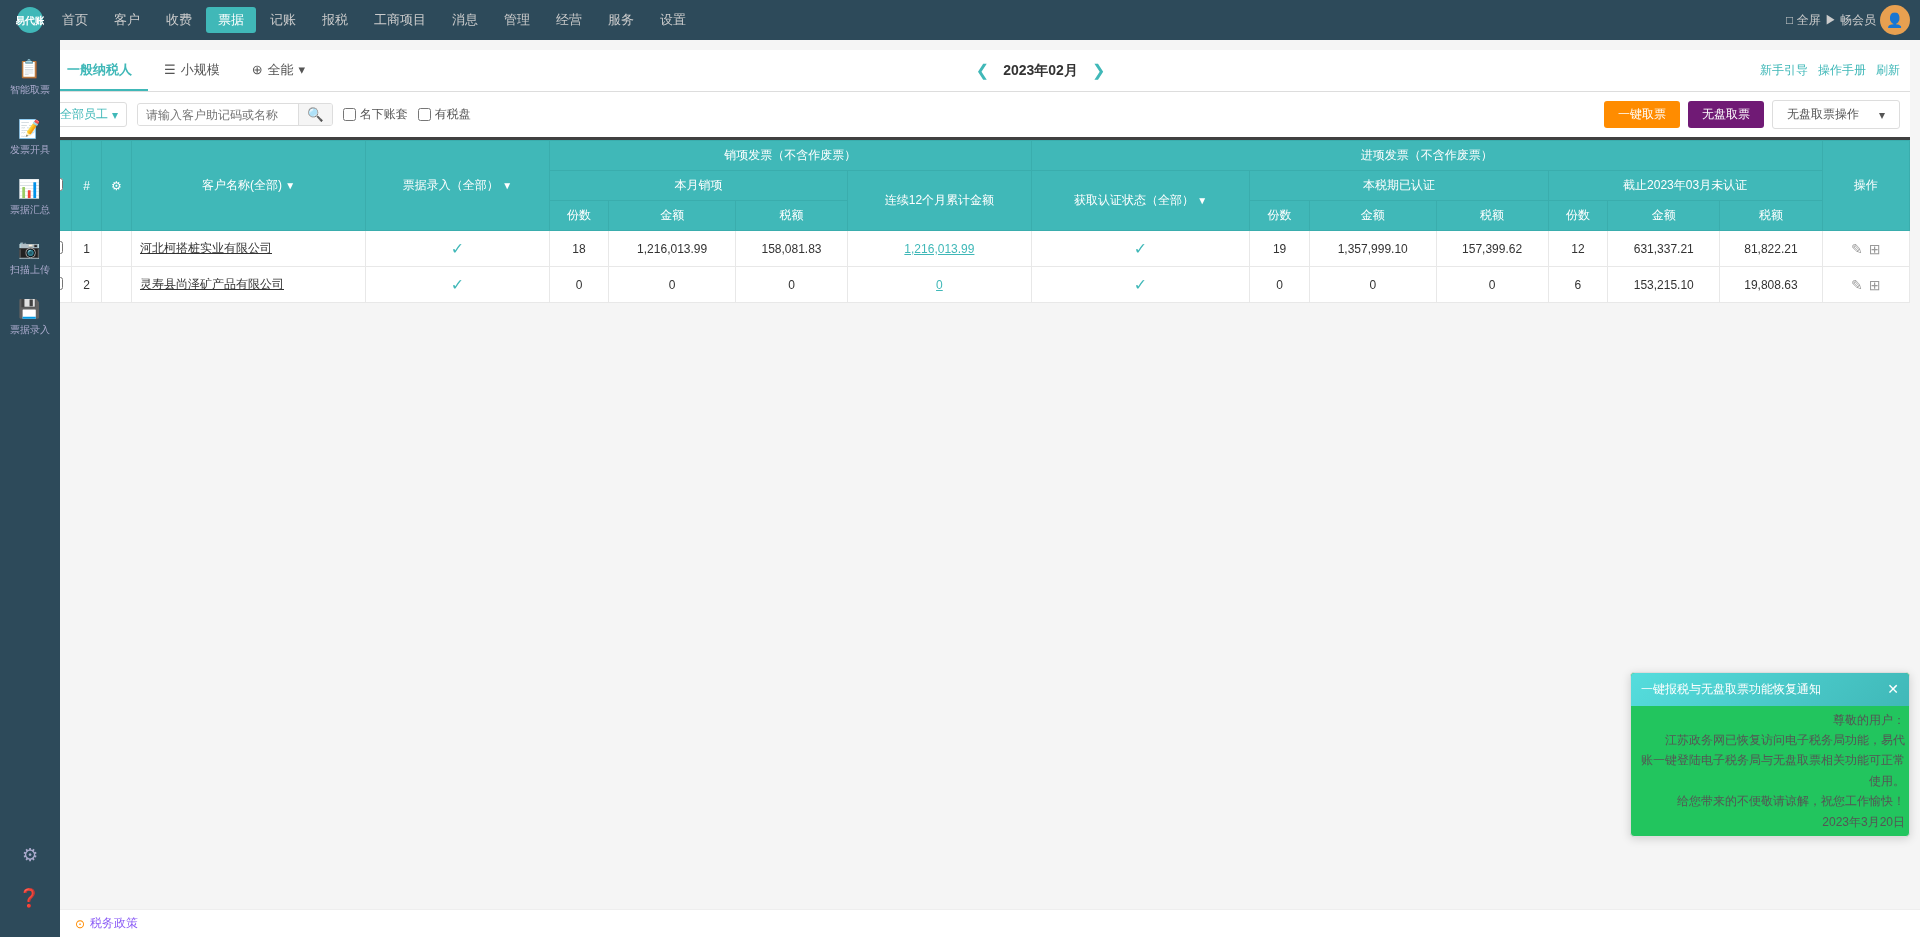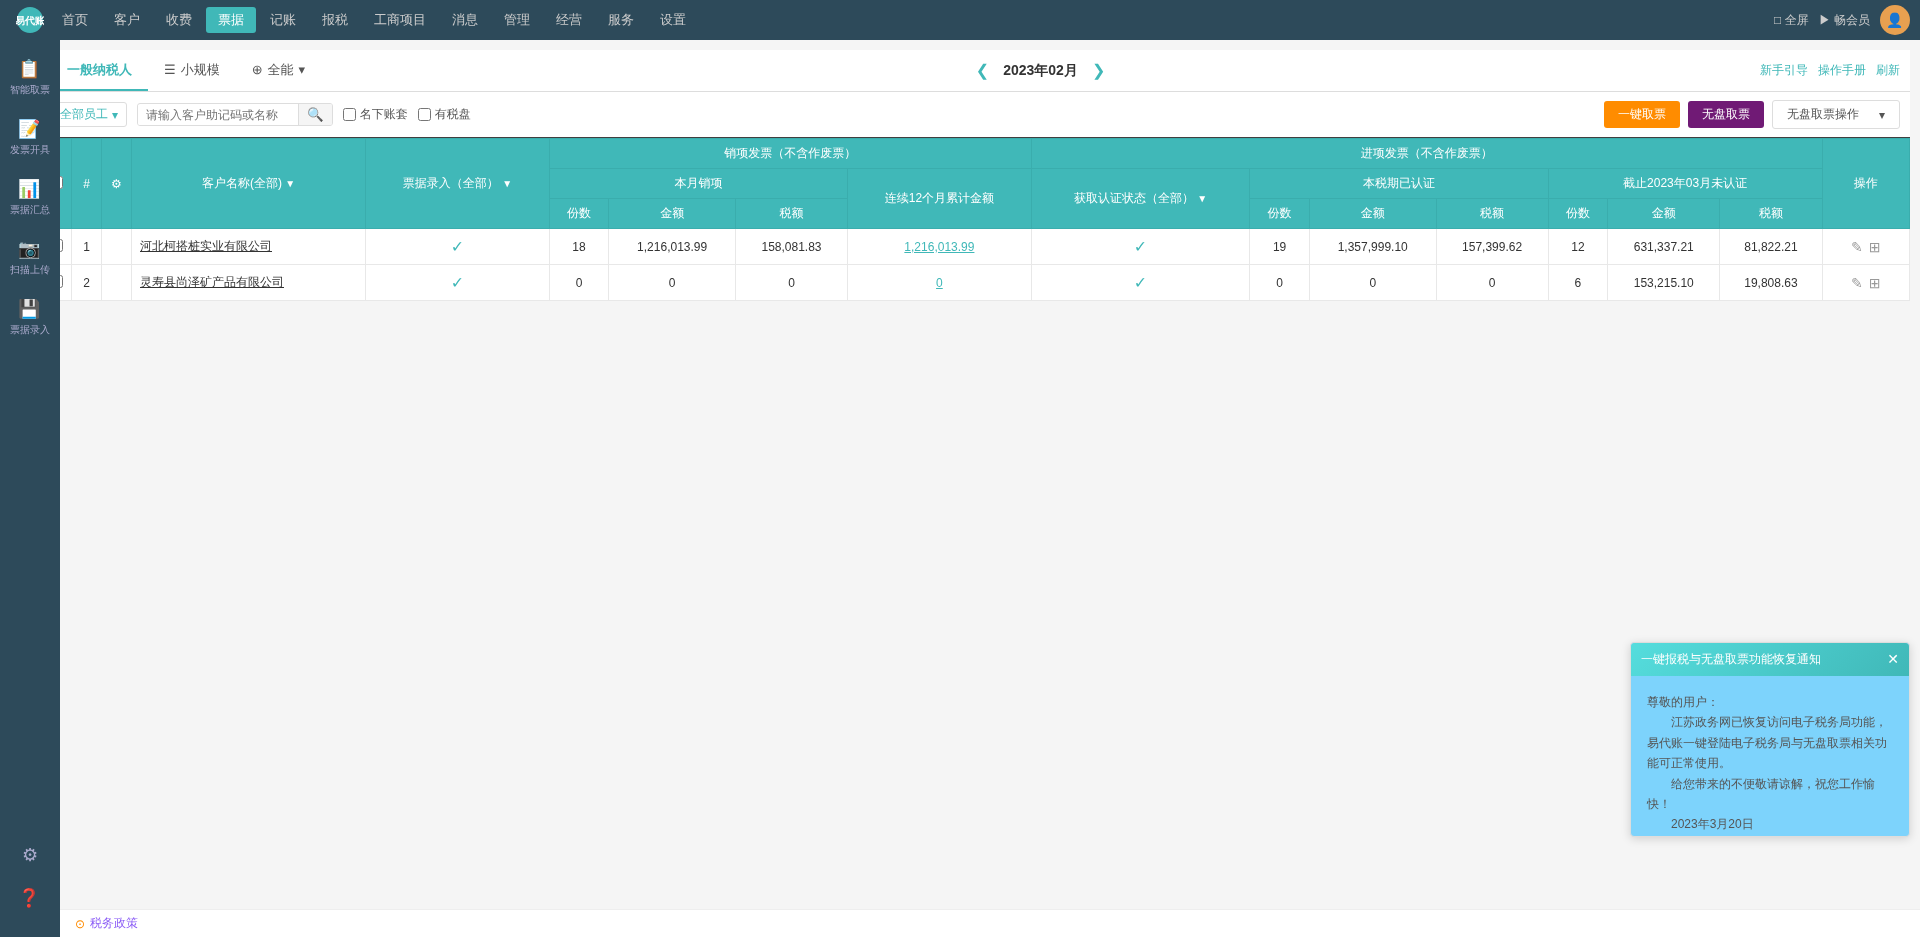--- a/index.html
+++ b/index.html
@@ -37,21 +37,21 @@
       color: #ccc;
       border-radius: 3px;
     }
     .top-nav .nav-item.active {
       background: #40b8b8;
       color: #fff;
     }
     .top-nav .right-actions {
       display: flex;
       align-items: center;
-      gap: 10px;
+      gap: 4px;
       font-size: 12px;
     }
     .top-nav .right-actions span {
       color: #ccc;
       cursor: pointer;
     }
     .avatar {
       width: 30px; height: 30px;
       border-radius: 50%;
       background: #e8a050;
@@ -164,21 +164,21 @@
     }
     .tab-right-actions span { cursor: pointer; }
 
     
     .filter-bar {
       background: #fff;
       padding: 8px 10px;
       display: flex;
       align-items: center;
       gap: 10px;
-      border-bottom: 1px solid #404040;
+      border-bottom: 3px solid #404040;
     }
     .filter-select {
       border: 1px solid #ddd;
       border-radius: 3px;
       padding: 3px 8px;
       font-size: 12px;
       display: flex;
       align-items: center;
       gap: 4px;
       cursor: pointer;
@@ -290,38 +290,39 @@
     .link-text { color: #40b8b8; text-decoration: underline; cursor: pointer; }
     .action-icons { display: flex; gap: 6px; justify-content: center; }
     .action-icon { color: #999; cursor: pointer; font-size: 14px; }
 
     
     .notification-popup {
       position: fixed;
       bottom: 100px;
       right: 10px;
       width: 280px;
-      background: #7dd3fc;
+      background: #22c55e;
       border: 1px solid #ddd;
       border-radius: 4px;
       box-shadow: 0 2px 10px rgba(0,0,0,0.15);
       z-index: 200;
+      text-align: right;
     }
     .notification-header {
       background: linear-gradient(135deg, #5dd, #40b8b8);
       padding: 8px 10px;
       display: flex;
       justify-content: space-between;
       align-items: flex-start;
       font-size: 12px;
       color: #fff;
       border-radius: 4px 4px 0 0;
     }
     .notification-body {
-      padding: 16px;
+      padding: 4px;
       font-size: 12px;
       color: #555;
       line-height: 1.7;
       max-height: 160px;
       overflow-y: auto;
     }
     .notification-close {
       cursor: pointer;
       font-size: 14px;
       color: #fff;

